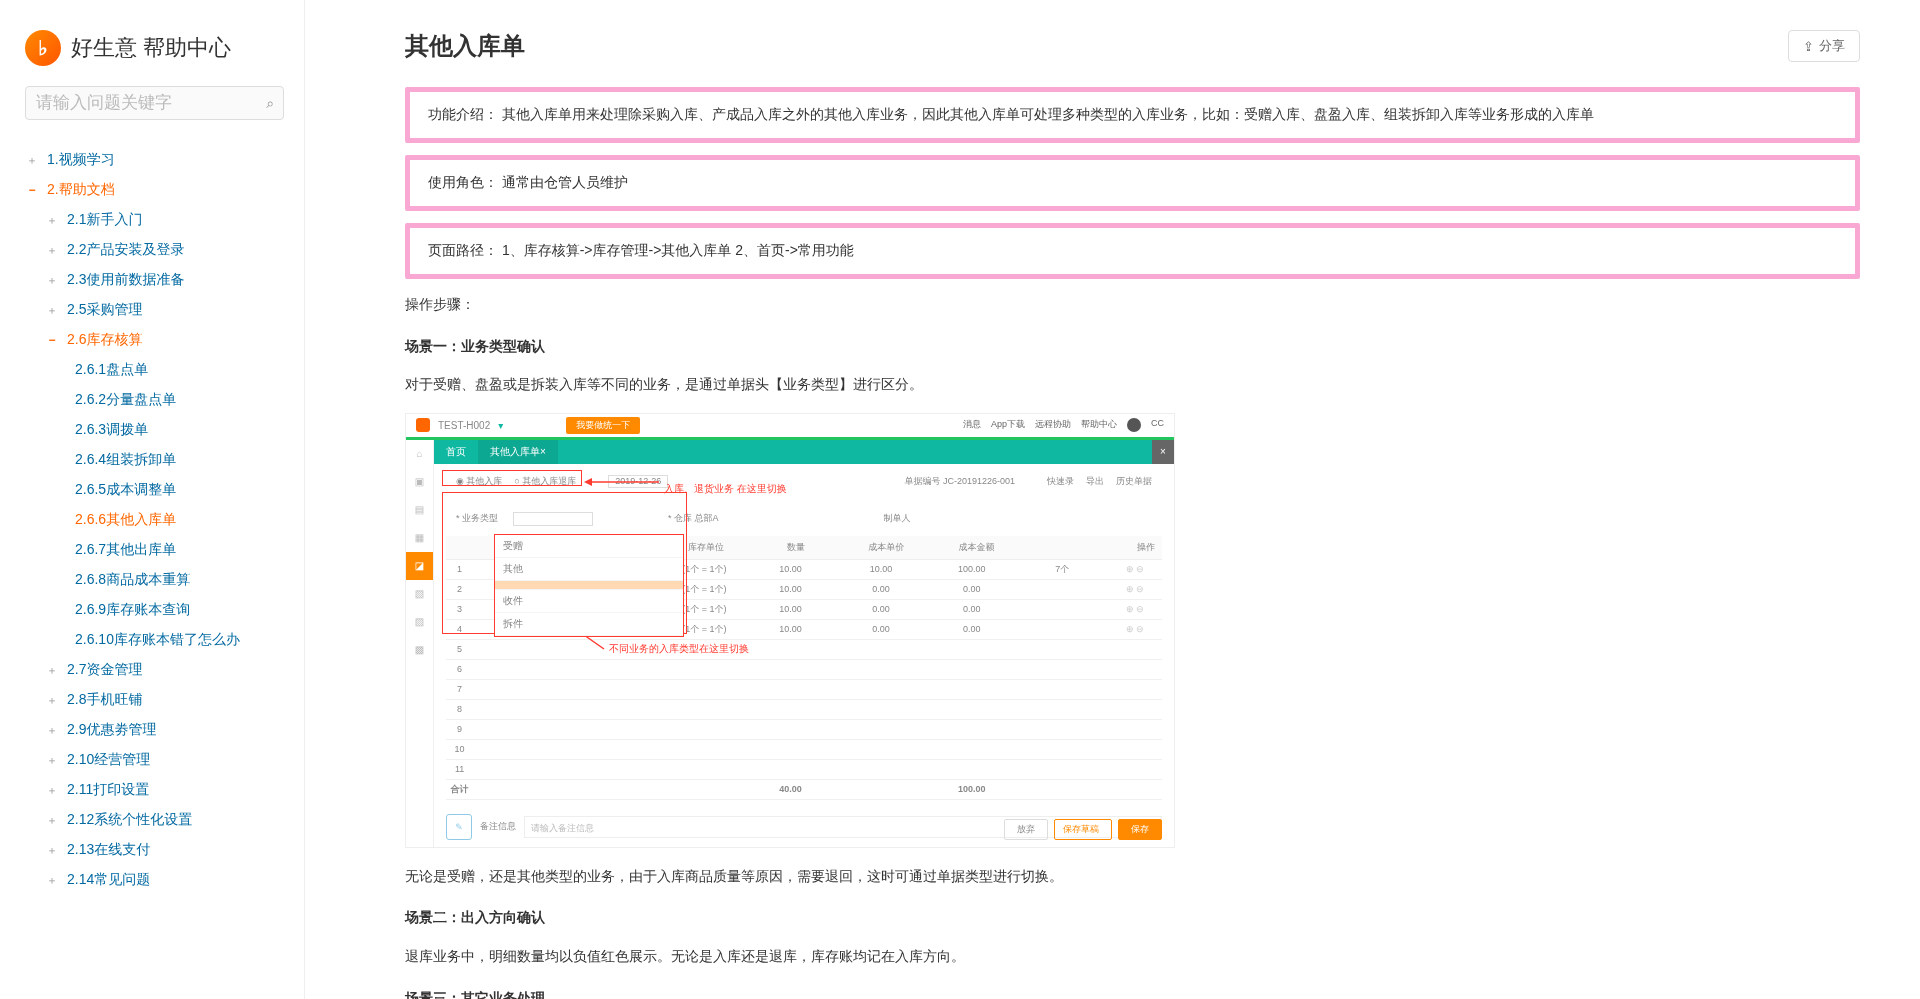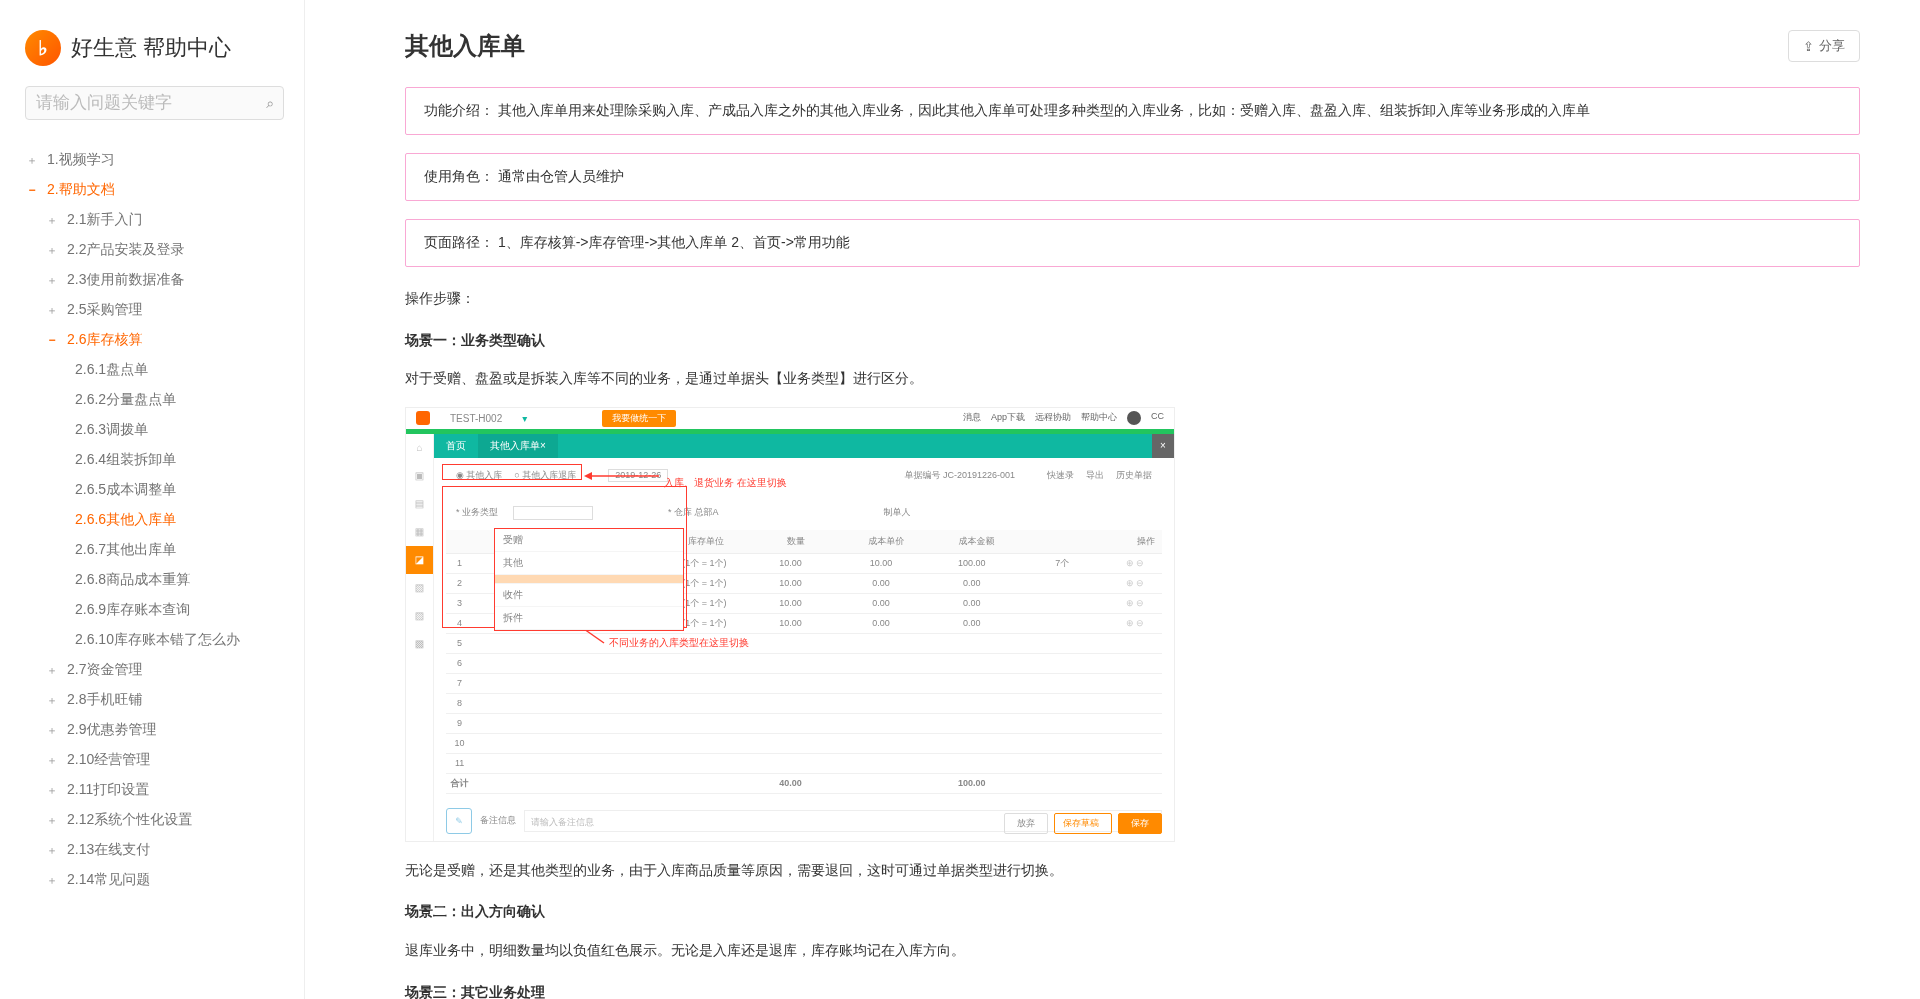--- a/index.html
+++ b/index.html
@@ -20,38 +20,38 @@
 
 .tree { list-style: none; }
 .tree li { padding: 6px 0; display: flex; align-items: center; gap: 8px; cursor: pointer; }
 .tree .lvl1 { padding-left: 0; }
 .tree .lvl2 { padding-left: 20px; }
 .tree .lvl3 { padding-left: 50px; }
 .tree .toggle { width: 14px; height: 14px; display: inline-flex; align-items: center; justify-content: center; font-size: 10px; color: #bbb; border-radius: 50%; }
 .tree .toggle.plus::before { content: "＋"; font-size: 11px; color: #999; }
 .tree .toggle.minus::before { content: "−"; font-size: 12px; color: #ff6600; font-weight: bold; }
 .tree .active { color: #ff6600; }
-.tree .label { font-size: 14px; color: #737373; }
+.tree .label { font-size: 14px; color: #0369a1; }
 .tree .active .label { color: #ff6600; }
 
 
 .main { flex: 1; padding: 30px 60px 40px 100px; background: #fff; max-width: 1615px; }
 .page-head { display: flex; justify-content: space-between; align-items: center; margin-bottom: 25px; }
 .page-title { font-size: 24px; font-weight: 600; }
 .share-btn { border: 1px solid #ddd; padding: 6px 14px; border-radius: 4px; background: #fff; cursor: pointer; font-size: 13px; color: #666; display: flex; align-items: center; gap: 5px; }
 
-.info-box { border: 1px solid #f9a8d4; padding: 14px 18px; margin-bottom: 18px; font-size: 14px; color: #333; border-radius: 2px; }
+.info-box { border: 5px solid #f9a8d4; padding: 14px 18px; margin-bottom: 12px; font-size: 14px; color: #333; border-radius: 2px; }
 .info-box .label { font-weight: 400; }
 
 .section-row { margin: 12px 0; font-size: 14px; line-height: 1.9; }
 .section-title { font-weight: 600; margin-top: 15px; margin-bottom: 8px; }
 .body-text { color: #333; }
 
 .screenshot-placeholder { width: 770px; height: 435px; background: #f7f8f9; border: 1px solid #eee; margin: 15px 0; position: relative; overflow: hidden; font-size: 10px; color: #888; }
-.sp-topbar { height: 26px; background: #fff; border-bottom: 5px solid #22c55e; display: flex; align-items: center; padding: 0 10px; gap: 20px; }
+.sp-topbar { height: 26px; background: #fff; border-bottom: 3px solid #22c55e; display: flex; align-items: center; padding: 0 10px; gap: 8px; }
 .sp-logo { width: 14px; height: 14px; background: #ff6600; border-radius: 3px; }
 .sp-orange-btn { background: #ff8a00; color: #fff; padding: 2px 10px; border-radius: 2px; font-size: 9px; margin-left: 55px; }
 .sp-top-right { margin-left: auto; display: flex; gap: 10px; font-size: 9px; color: #666; }
 .sp-tabs { height: 24px; background: #0fb8a1; display: flex; align-items: center; }
 .sp-tab { padding: 0 12px; color: #fff; font-size: 10px; height: 100%; display: flex; align-items: center; }
 .sp-tab.active { background: #0da892; }
 .sp-tab-close { margin-left: auto; width: 22px; background: #666; color: #fff; text-align: center; height: 100%; line-height: 24px; }
 .sp-body { padding: 8px 12px; background: #fff; position: relative; }
 .sp-redbox { border: 1.5px solid #ff3b30; position: absolute; }
 .sp-redtext { position: absolute; color: #ff3b30; font-size: 10px; }

